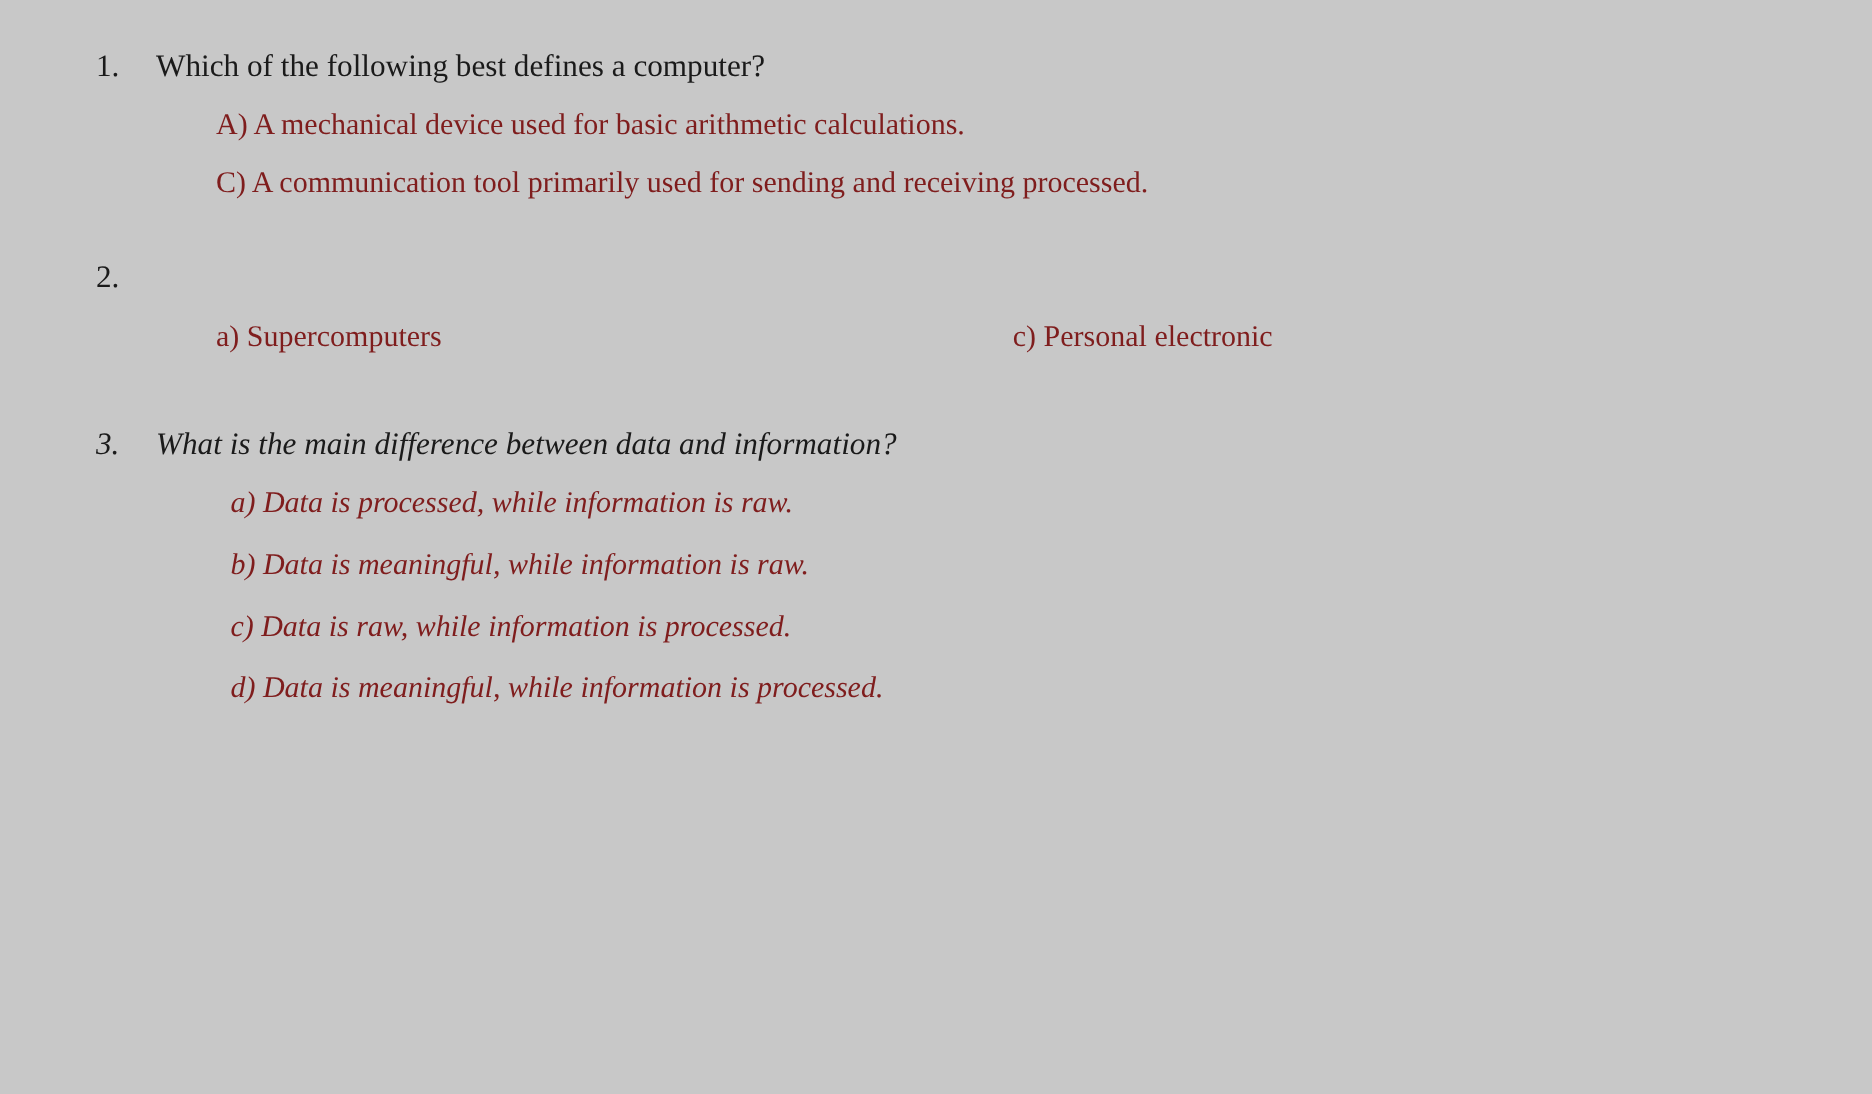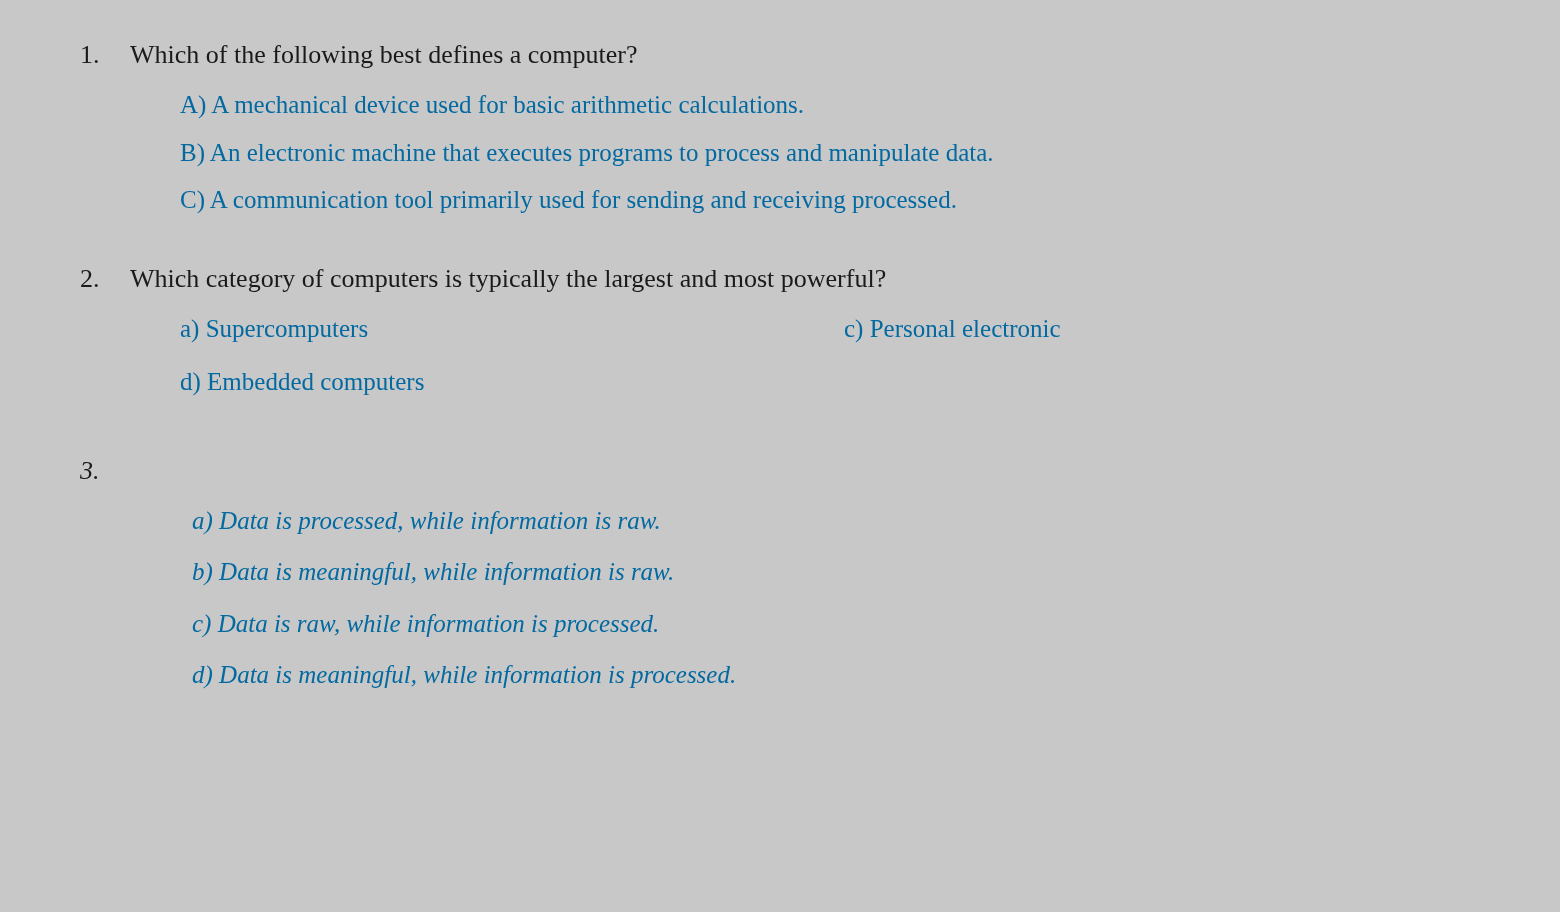--- a/index.html
+++ b/index.html
@@ -48,21 +48,21 @@
       text-align: right;
     }
 
     .options-block {
       padding-left: 100px;
       margin-top: 8px;
     }
 
     .option-line {
       font-size: 25px;
-      color: #0369a1;
+      color: #7f1d1d;
       margin-bottom: 10px;
       line-height: 1.5;
     }
 
     
     .options-grid {
       display: grid;
       grid-template-columns: 1fr 1fr;
       gap: 6px 28px;
       padding-left: 100px;
@@ -99,40 +99,38 @@
 
 <div class="content">
 
   <div class="question-block">
     <div class="question-title">
       <span class="question-number">1.</span>
       <span class="question-text">Which of the following best defines a computer?</span>
     </div>
     <div class="options-block">
       <div class="option-line">A) A mechanical device used for basic arithmetic calculations.</div>
-      <div class="option-line">B) An electronic machine that executes programs to process and manipulate data.</div>
       <div class="option-line">C) A communication tool primarily used for sending and receiving processed.</div>
     </div>
   </div>
 
   <div class="question-block">
     <div class="question-title">
       <span class="question-number">2.</span>
-      <span class="question-text">Which category of computers is typically the largest and most powerful?</span>
     </div>
     <div class="options-grid">
       <div class="option-line">a) Supercomputers</div>
       <div class="option-line">c) Personal electronic</div>
-      <div class="option-line">d) Embedded computers</div>
     </div>
   </div>
 
   <div class="question-block">
     <div class="question-title">
       <span class="question-number question-italic">3.</span>
+      <span class="question-text question-italic">What is the main difference between data and information?</span>
     </div>
     <div class="q3-options">
       <div class="option-line option-italic">a) Data is processed, while information is raw.</div>
       <div class="option-line option-italic">b) Data is meaningful, while information is raw.</div>
       <div class="option-line option-italic">c) Data is raw, while information is processed.</div>
       <div class="option-line option-italic">d) Data is meaningful, while information is processed.</div>
     </div>
   </div>
 
 </div>

